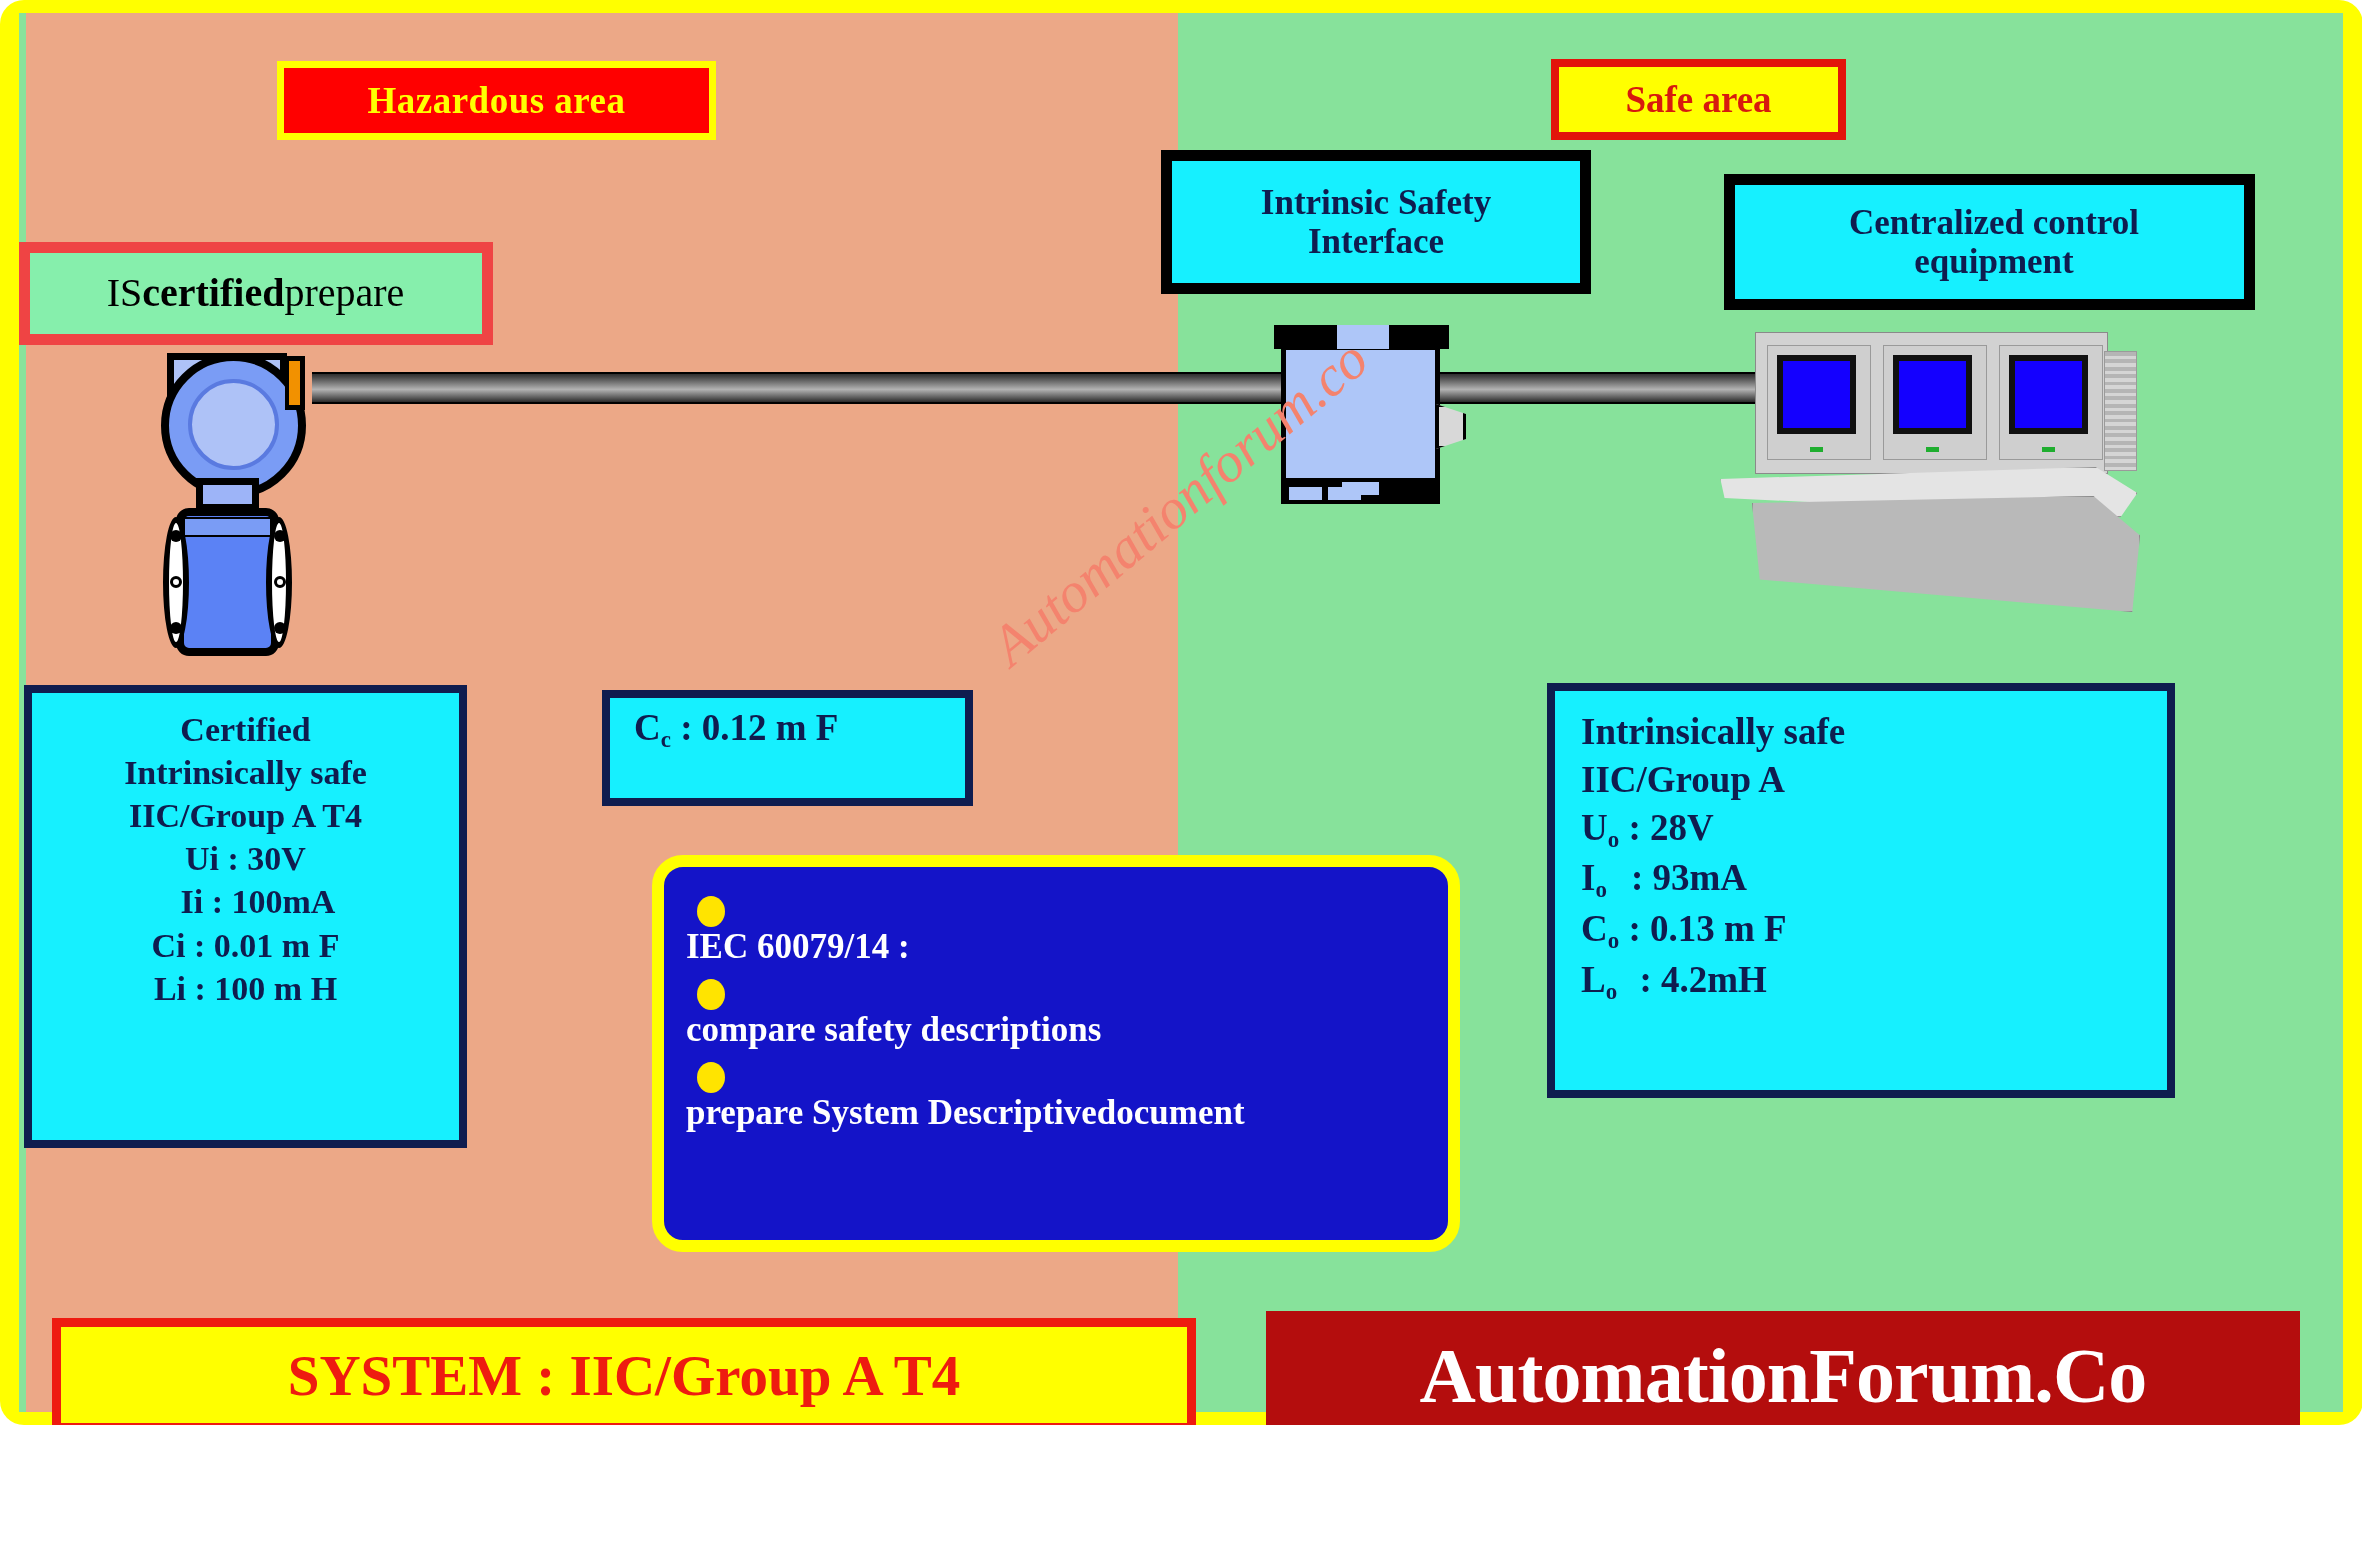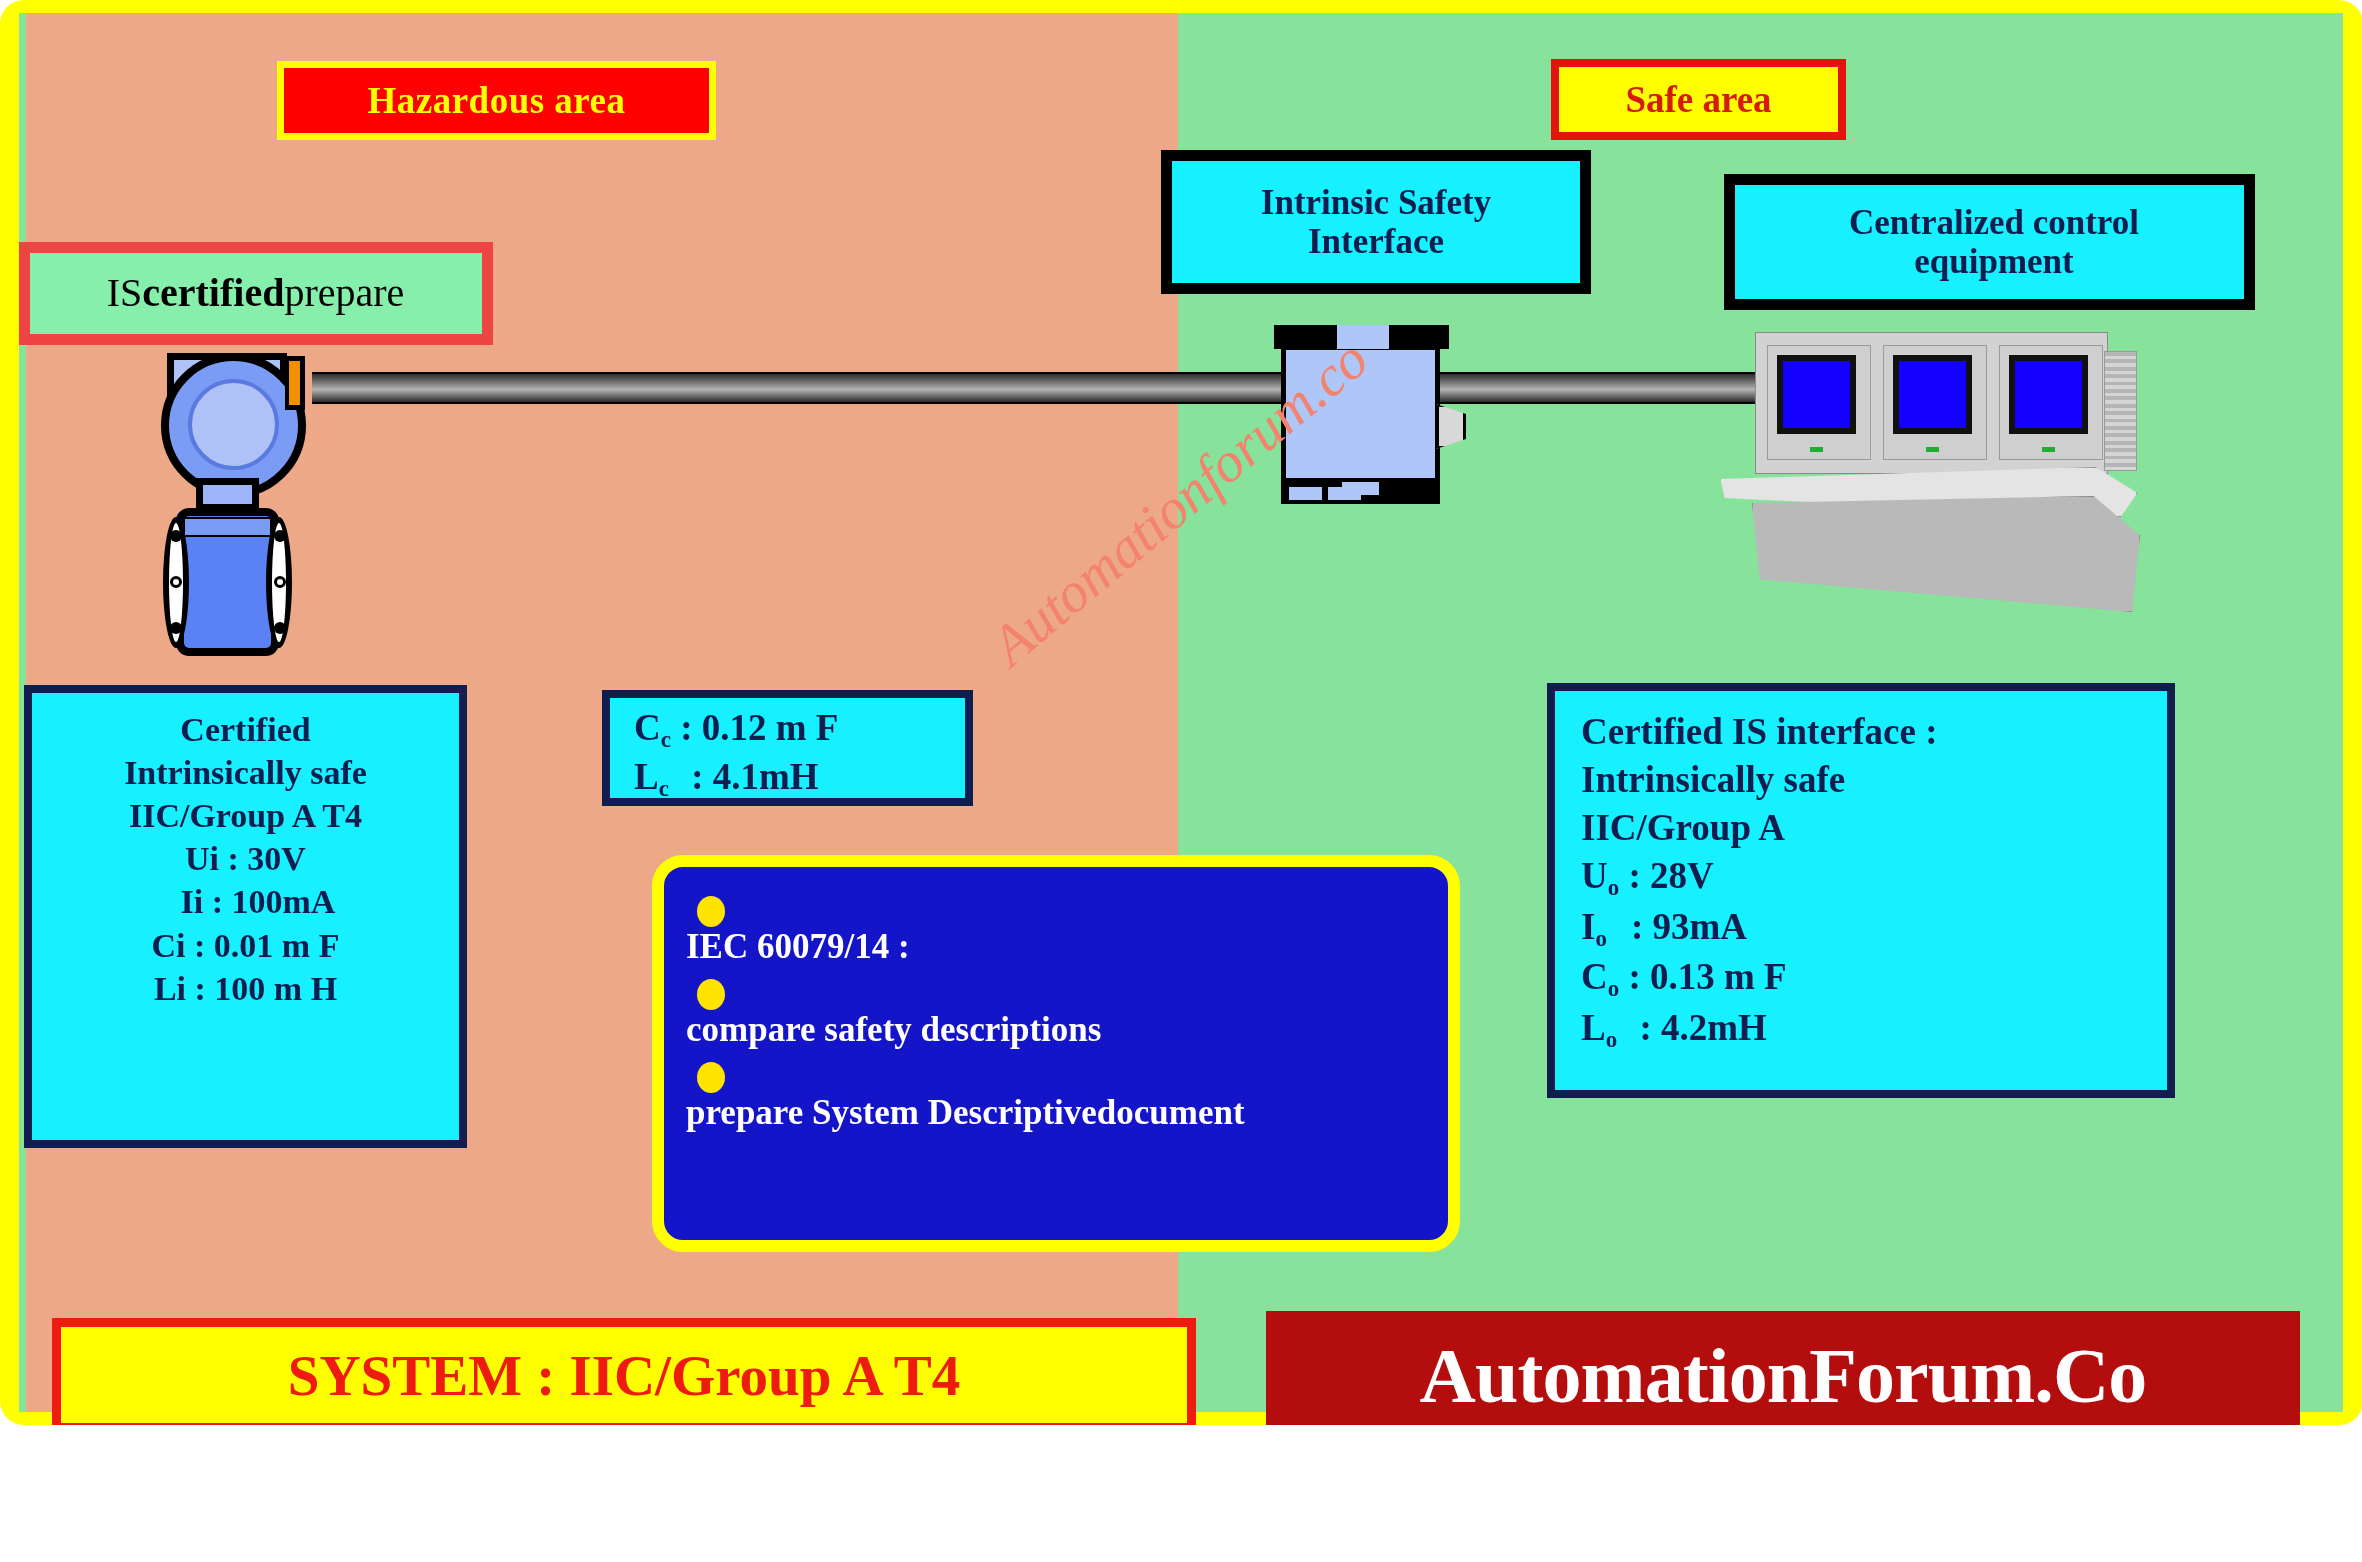--- a/index.html
+++ b/index.html
@@ -226,28 +226,23 @@
     <div style="padding-left:25px;">Ii : 100mA</div>
     <div>Ci : 0.01 m F</div>
     <div>Li : 100 m H</div>
   </div>
 
   <div class="databox" id="cable-box">
     <div>
       <span>C</span><sub>c</sub>
       <span>: 0.12 m F</span>
     </div>
-    <div>
-      <span>L</span><sub>c</sub>
-      <span style="padding-left:13px;">: 4.1mH</span>
-    </div>
   </div>
 
   <div class="databox" id="is-interface-box">
-    <div>Certified IS interface :</div>
     <div>Intrinsically safe</div>
     <div>IIC/Group A</div>
     <div>
       <span>U</span><sub>o</sub>
       <span>: 28V</span>
     </div>
     <div>
       <span>I</span><sub>o</sub>
       <span style="padding-left:14.8px;">: 93mA</span>
     </div>

